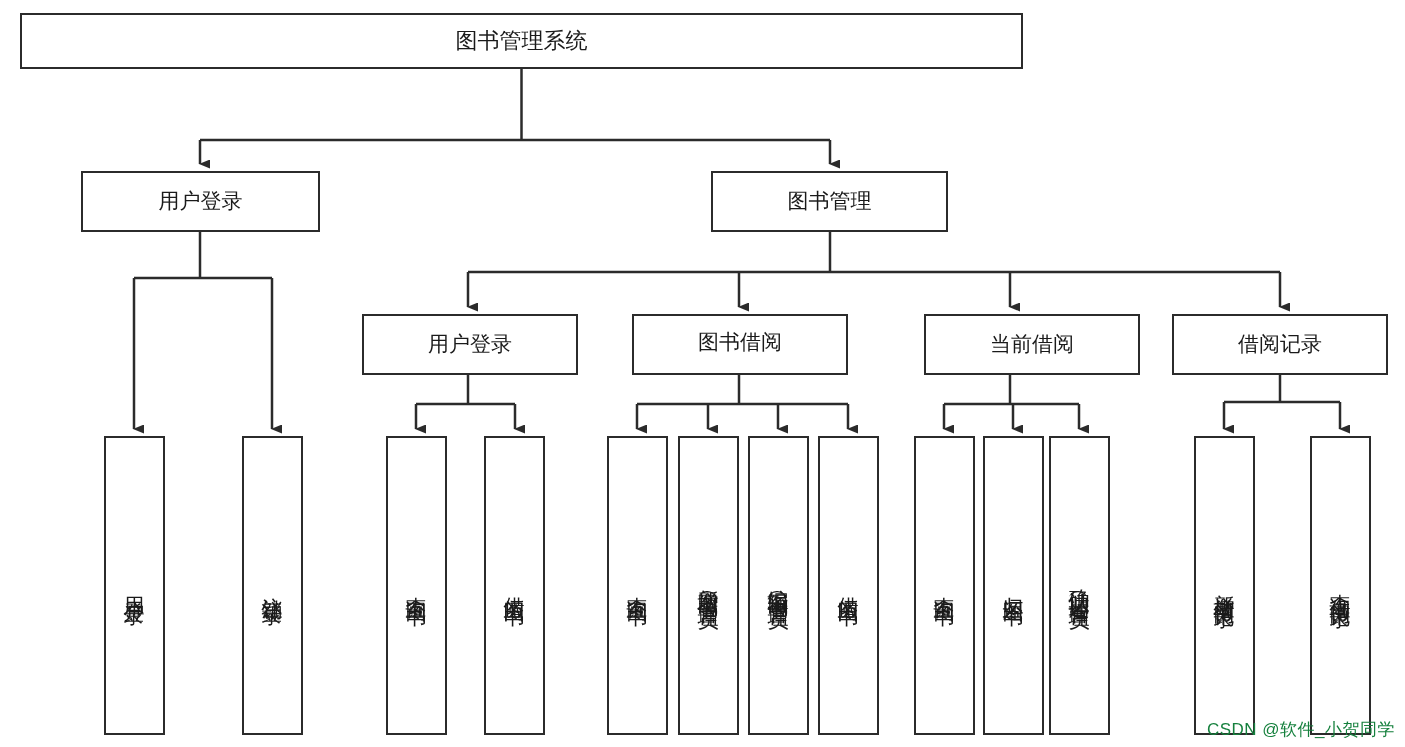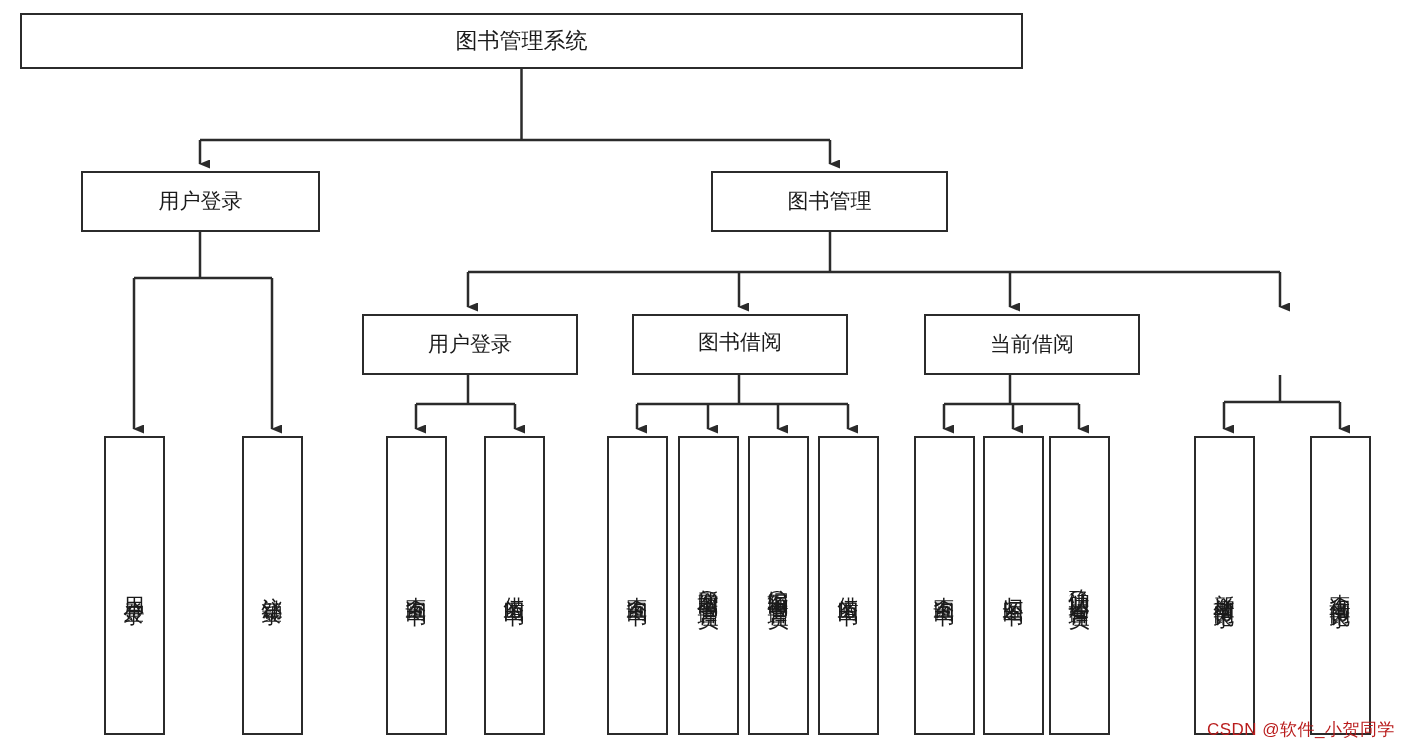--- a/index.html
+++ b/index.html
@@ -53,21 +53,21 @@
     line-height: 1;
   }
   .root-label {
     font-size: 22px;
   }
   .watermark {
     position: absolute;
     right: 10px;
     bottom: 6px;
     font-size: 17px;
-    color: #b91c1c;
+    color: #15803d;
     white-space: nowrap;
     letter-spacing: 0.5px;
   }
 </style>
 </head>
 <body>
 
 <div id="diagram-root">
 
   <svg id="diagram-svg" viewBox="0 0 1405 747" xmlns="http://www.w3.org/2000/svg">
@@ -134,20 +134,23 @@
 
   <div class="node-box" style="left:362px; top:314px; width:216px; height:61px;">
     <span class="node-label h-label">用户登录</span>
   </div>
   <div class="node-box" style="left:632px; top:314px; width:216px; height:61px;font-family:Liberation Mono, monospace;">
     <span class="node-label h-label">图书借阅</span>
   </div>
   <div class="node-box" style="left:924px; top:314px; width:216px; height:61px;">
     <span class="node-label h-label">当前借阅</span>
   </div>
+  <div class="node-box" style="left:1172px; top:314px; width:216px; height:61px;">
+    <span class="node-label h-label">借阅记录</span>
+  </div>
 
   <div class="node-box" style="left:104px; top:436px; width:61px; height:299px;">
     <span class="node-label v-label">用户登录</span>
   </div>
   <div class="node-box" style="left:242px; top:436px; width:61px; height:299px;">
     <span class="node-label v-label">注销登录</span>
   </div>
 
   <div class="node-box" style="left:386px; top:436px; width:61px; height:299px;">
     <span class="node-label v-label">查询图书</span>

